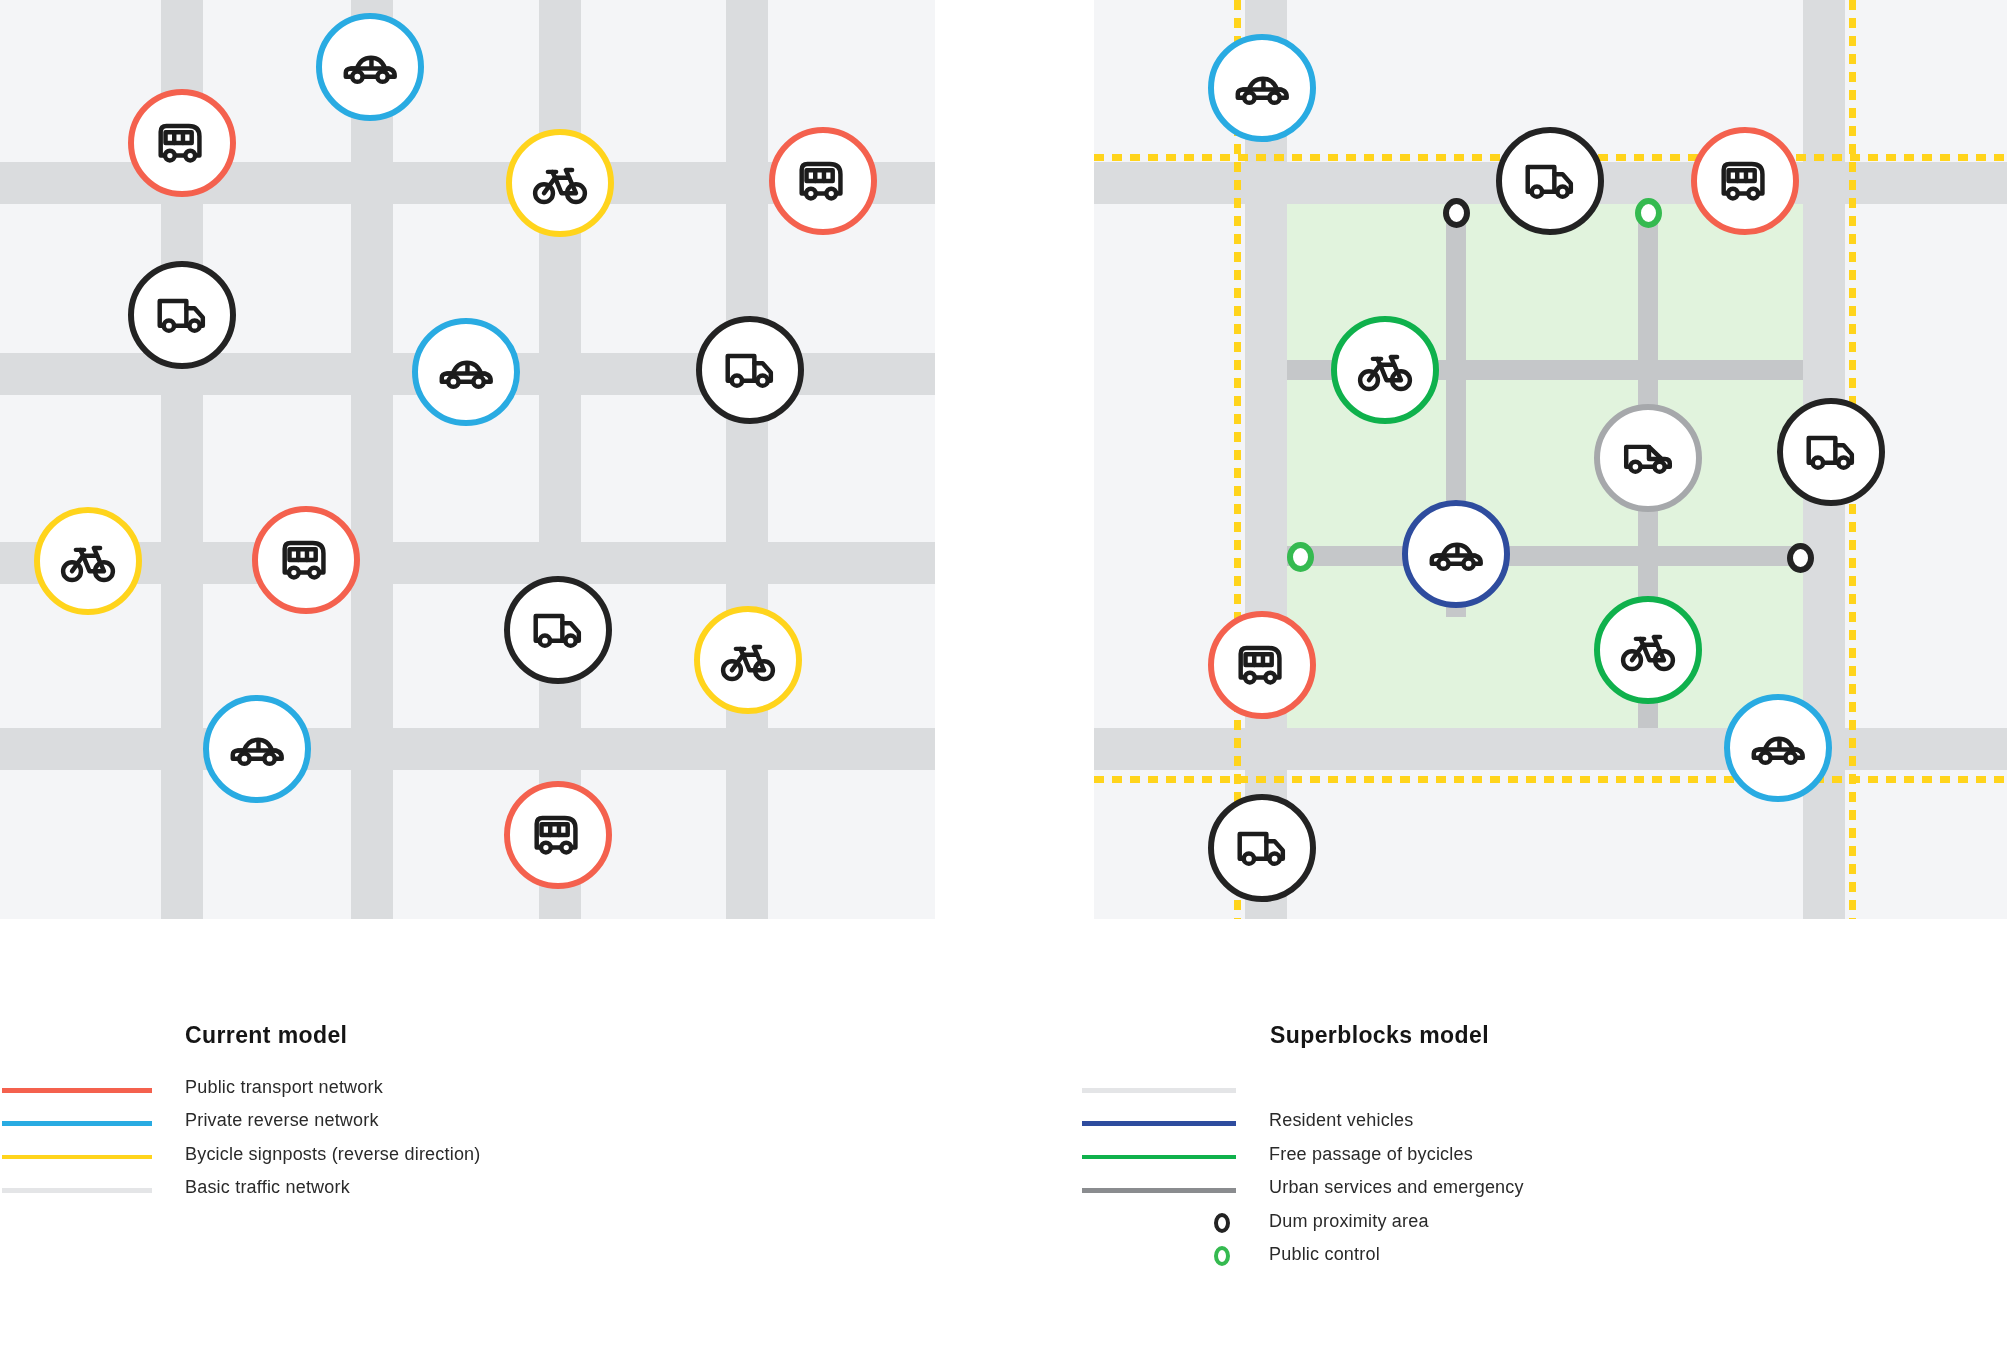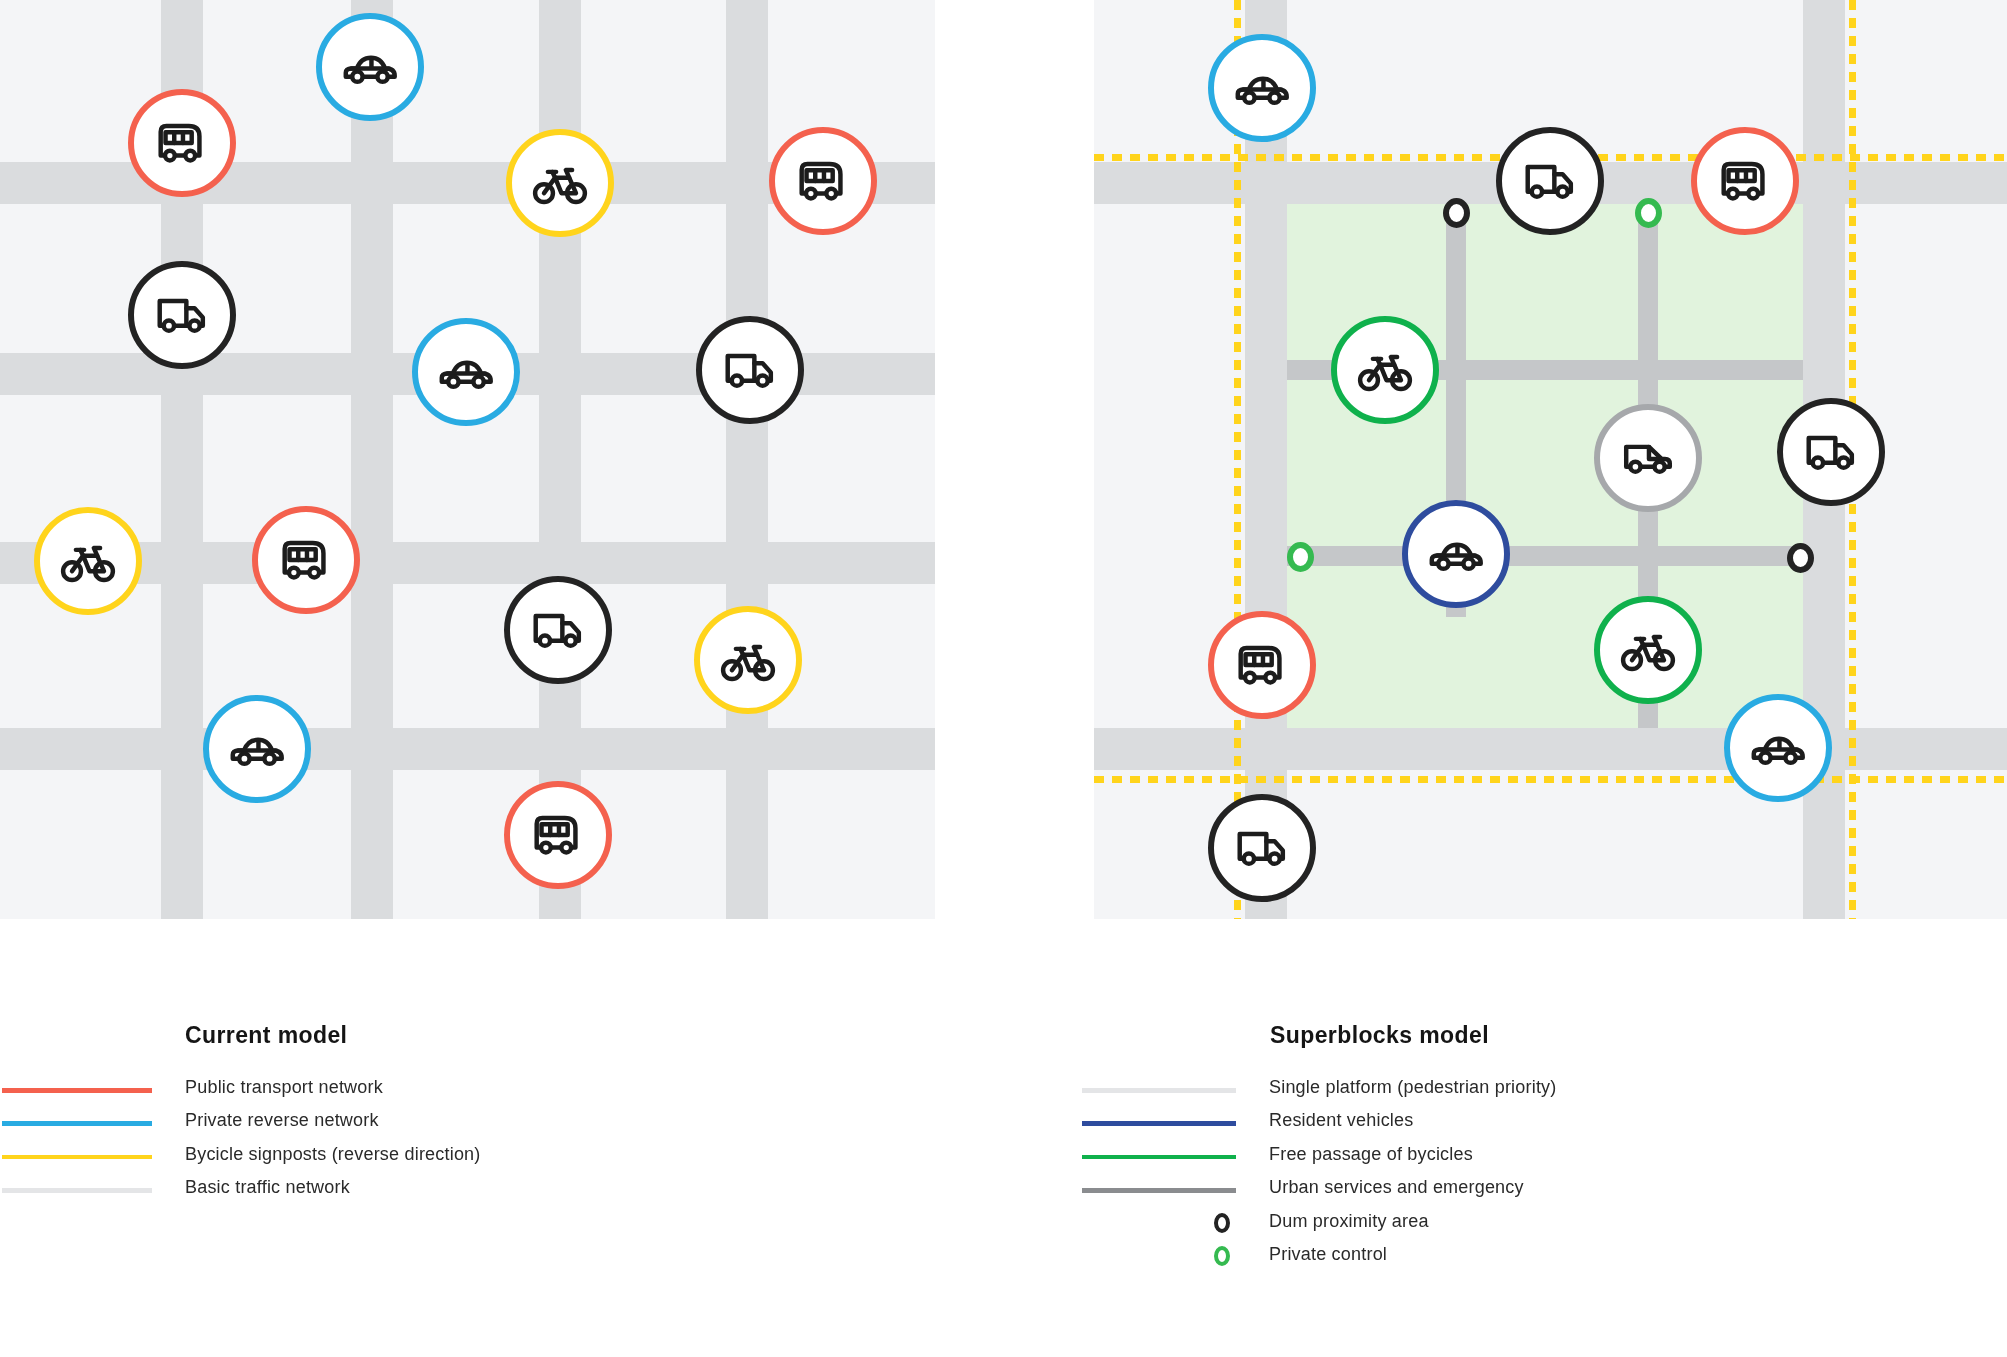--- a/index.html
+++ b/index.html
@@ -293,37 +293,36 @@
           <div class="legend-label">Basic traffic network</div>
         </div>
       </div>
   </div>
 
   <div id="legend-right" class="legend">
     <h2 class="legend-title">Superblocks model</h2>
     <div class="legend-rows">
         <div class="legend-row">
           <div class="sw-line" style="background: rgb(228, 229, 231);"></div>
-          <div class="legend-label">Single platform (pedestrian priority)</div>
         </div>
         <div class="legend-row">
           <div class="sw-line" style="background: rgb(46, 76, 158);"></div>
           <div class="legend-label">Resident vehicles</div>
         </div>
         <div class="legend-row">
           <div class="sw-line" style="background: rgb(15, 177, 76);"></div>
           <div class="legend-label">Free passage of bycicles</div>
         </div>
         <div class="legend-row">
           <div class="sw-line" style="background: rgb(138, 140, 143);"></div>
           <div class="legend-label">Urban services and emergency</div>
         </div>
         <div class="legend-row">
           <div class="sw-ring" style="border-color: rgb(35, 35, 35);"></div>
           <div class="legend-label">Dum proximity area</div>
         </div>
         <div class="legend-row">
           <div class="sw-ring" style="border-color: rgb(53, 186, 80);"></div>
-          <div class="legend-label">Private control</div>
+          <div class="legend-label">Public control</div>
         </div>
       </div>
   </div>
 </div>
 
 </body></html>

